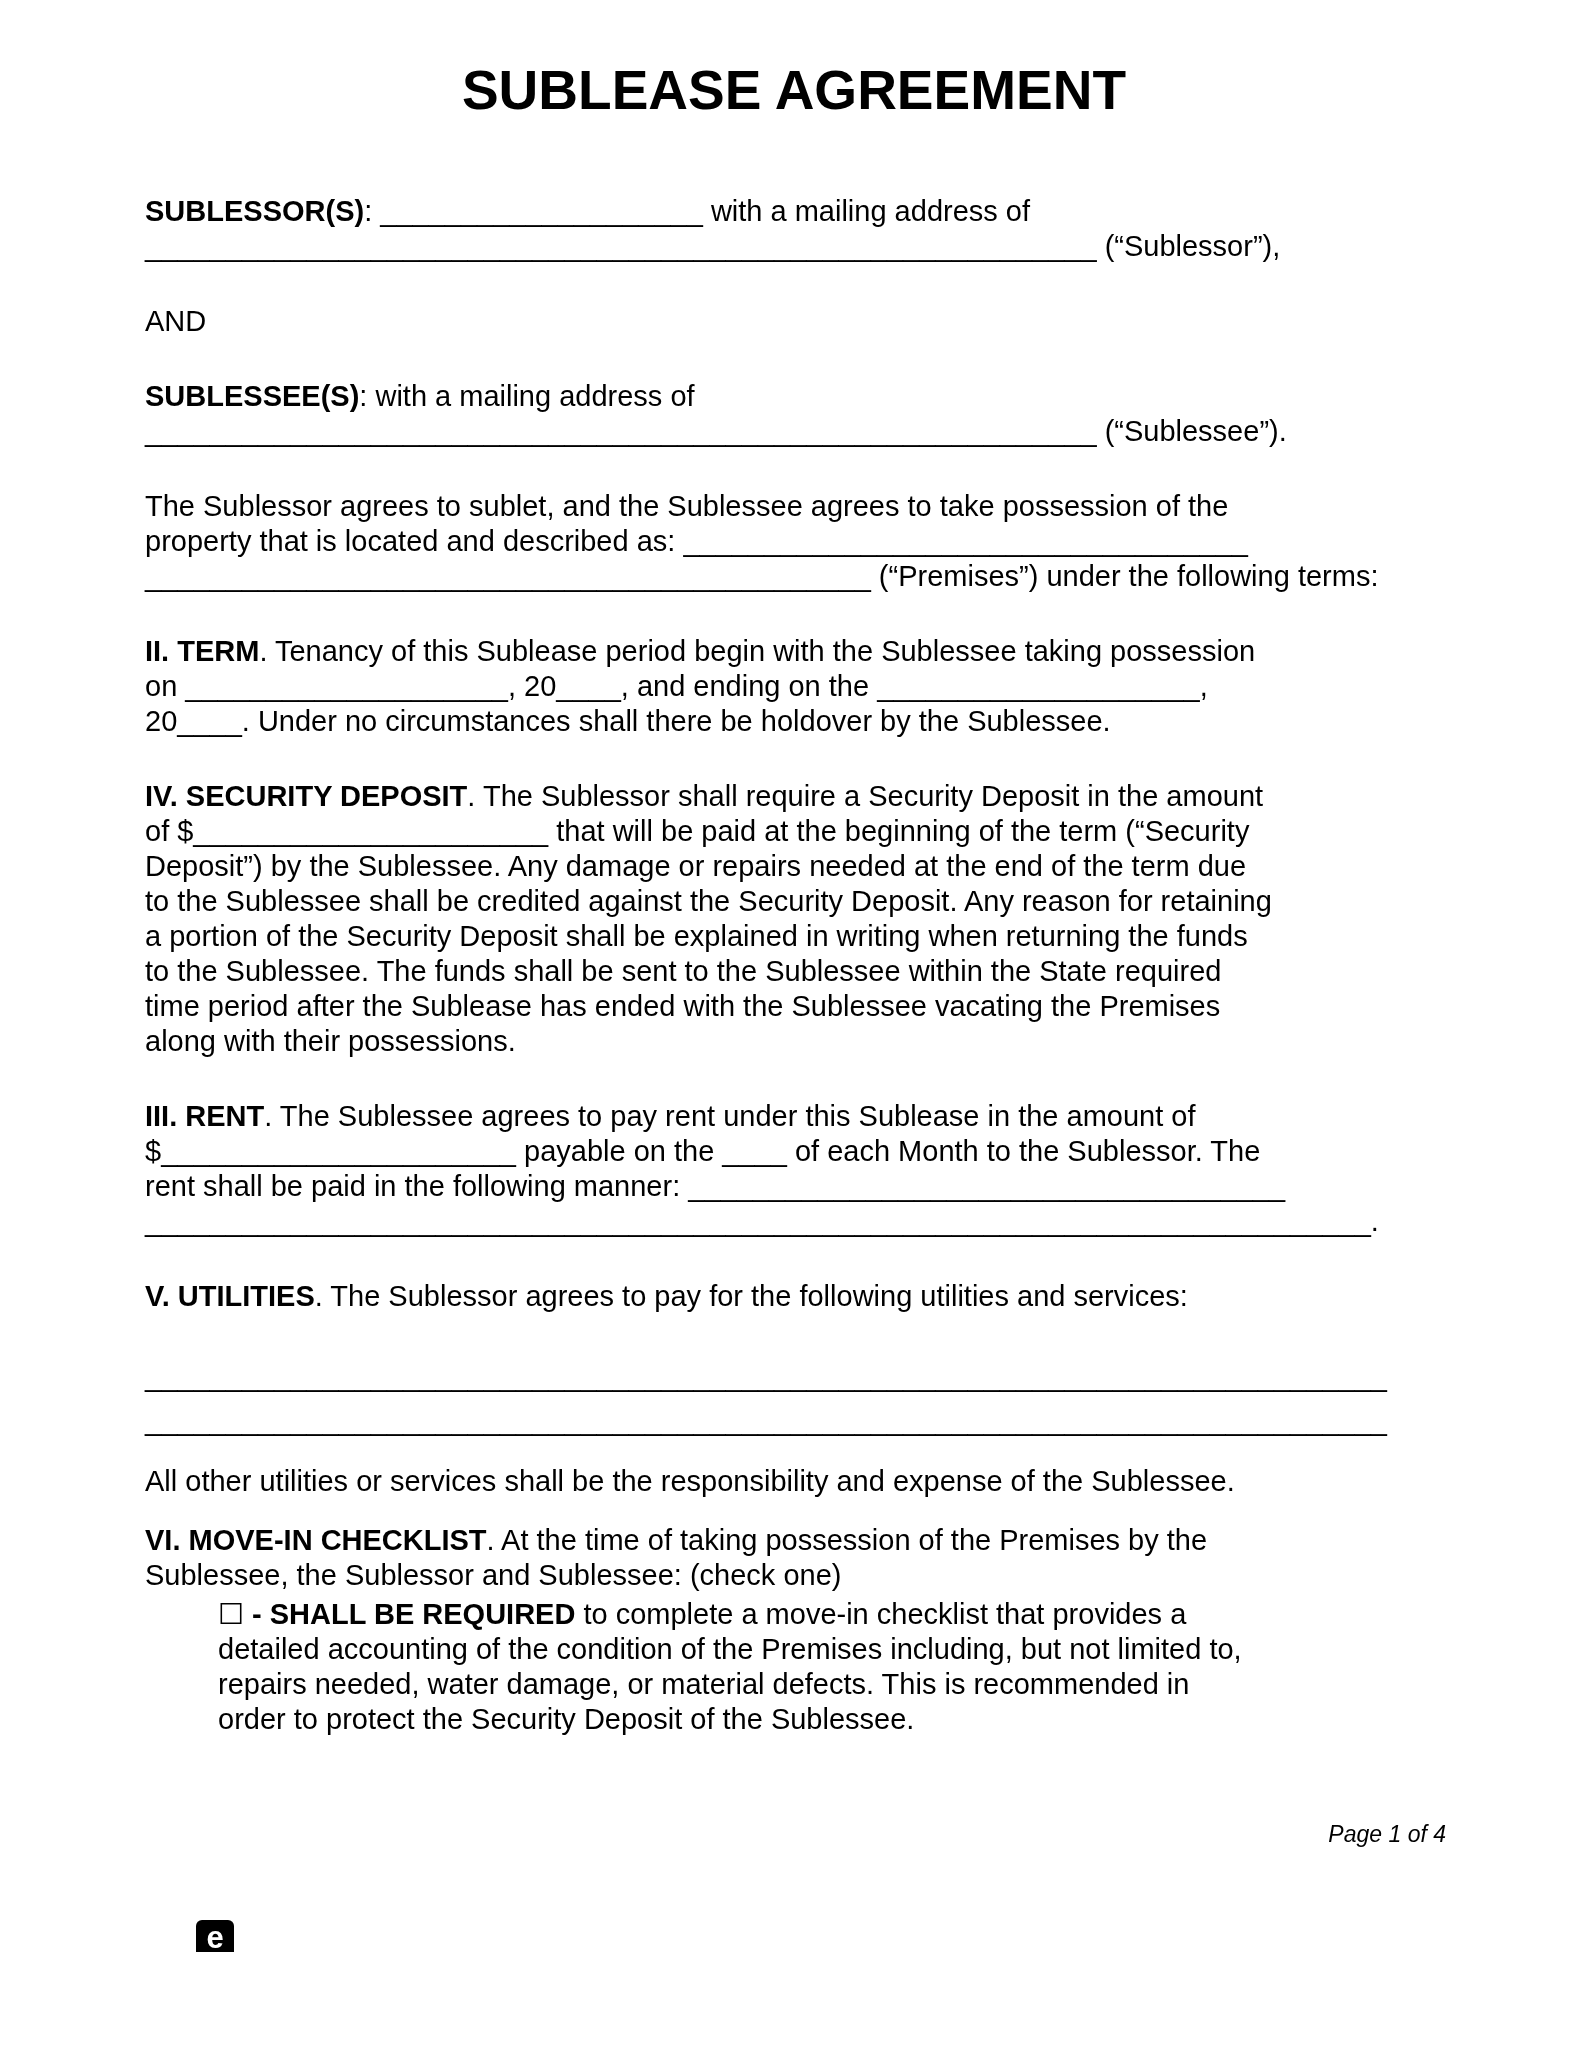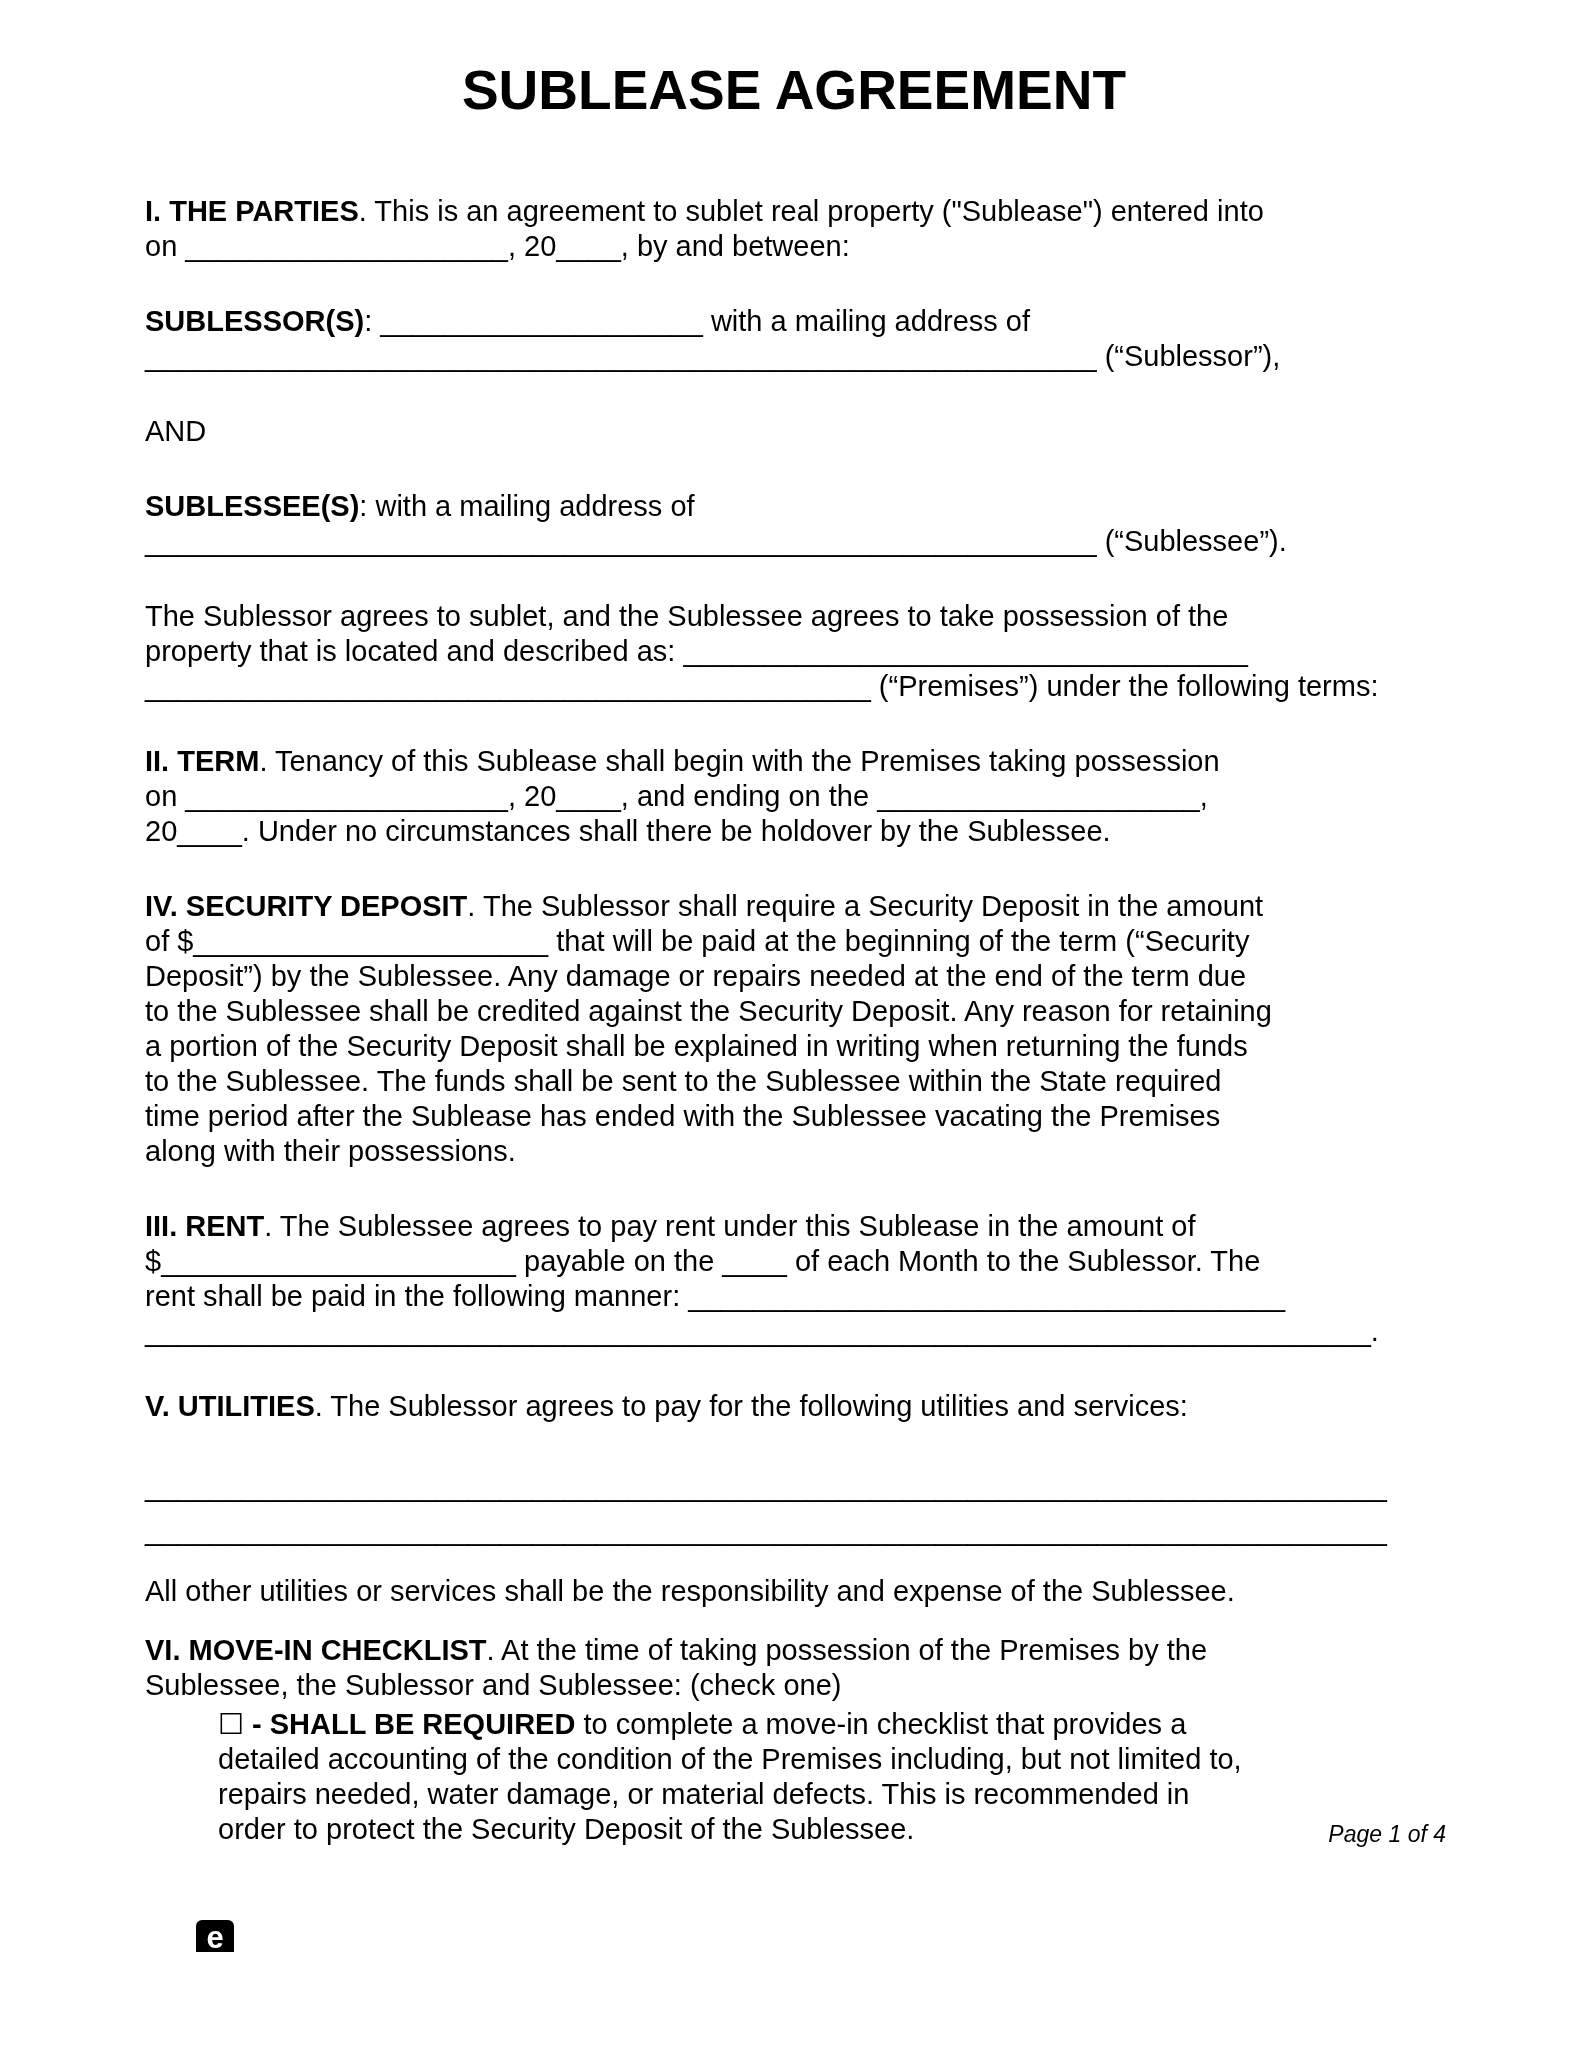--- a/index.html
+++ b/index.html
@@ -61,36 +61,34 @@
   }
 </style>
 </head>
 <body>
 
 <div class="page">
   <div class="content">
 
     <h1 class="doc-title">SUBLEASE AGREEMENT</h1>
 
-    <p class="para"><span class="b">I. THE PARTIES</span><span>. This is an agreement to sublet real property ("Sublease") entered into
-on ____________________, 20____, by and between:</span></p>
 
     <p class="para"><span class="b">SUBLESSOR(S)</span><span>: ____________________ with a mailing address of
 ___________________________________________________________ (“Sublessor”),</span></p>
 
     <p class="para">AND</p>
 
     <p class="para"><span class="b">SUBLESSEE(S)</span><span>: with a mailing address of
 ___________________________________________________________ (“Sublessee”).</span></p>
 
     <p class="para">The Sublessor agrees to sublet, and the Sublessee agrees to take possession of the
 property that is located and described as: ___________________________________
 _____________________________________________ (“Premises”) under the following terms:</p>
 
-    <p class="para"><span class="b">II. TERM</span><span>. Tenancy of this Sublease shall begin with the Premises taking possession
+    <p class="para"><span class="b">II. TERM</span><span>. Tenancy of this Sublease period begin with the Sublessee taking possession
 on ____________________, 20____, and ending on the ____________________,
 20____. Under no circumstances shall there be holdover by the Sublessee.</span></p>
 
     <p class="para"><span class="b">IV. SECURITY DEPOSIT</span><span>. The Sublessor shall require a Security Deposit in the amount
 of $______________________ that will be paid at the beginning of the term (“Security
 Deposit”) by the Sublessee. Any damage or repairs needed at the end of the term due
 to the Sublessee shall be credited against the Security Deposit. Any reason for retaining
 a portion of the Security Deposit shall be explained in writing when returning the funds
 to the Sublessee. The funds shall be sent to the Sublessee within the State required
 time period after the Sublease has ended with the Sublessee vacating the Premises

